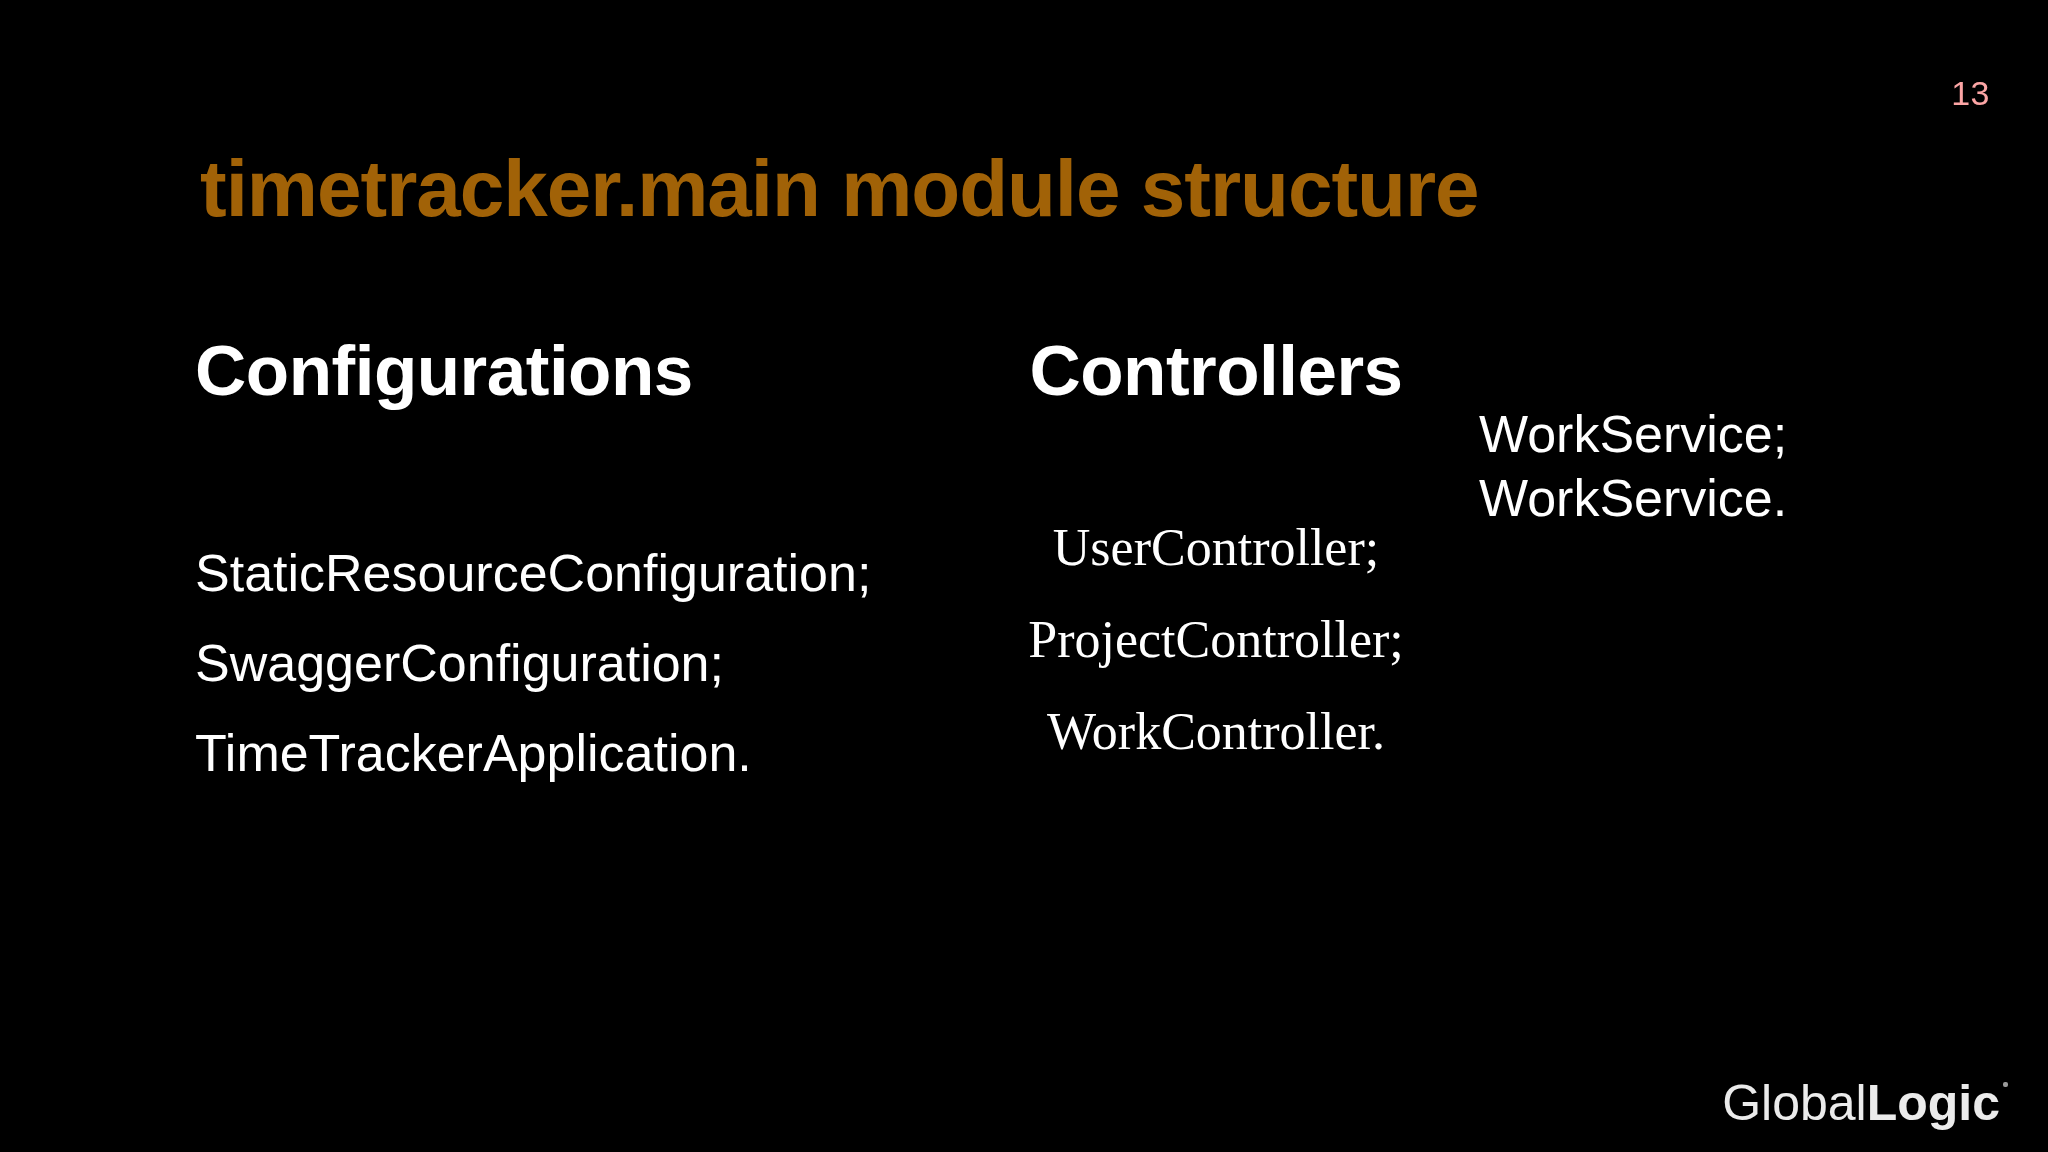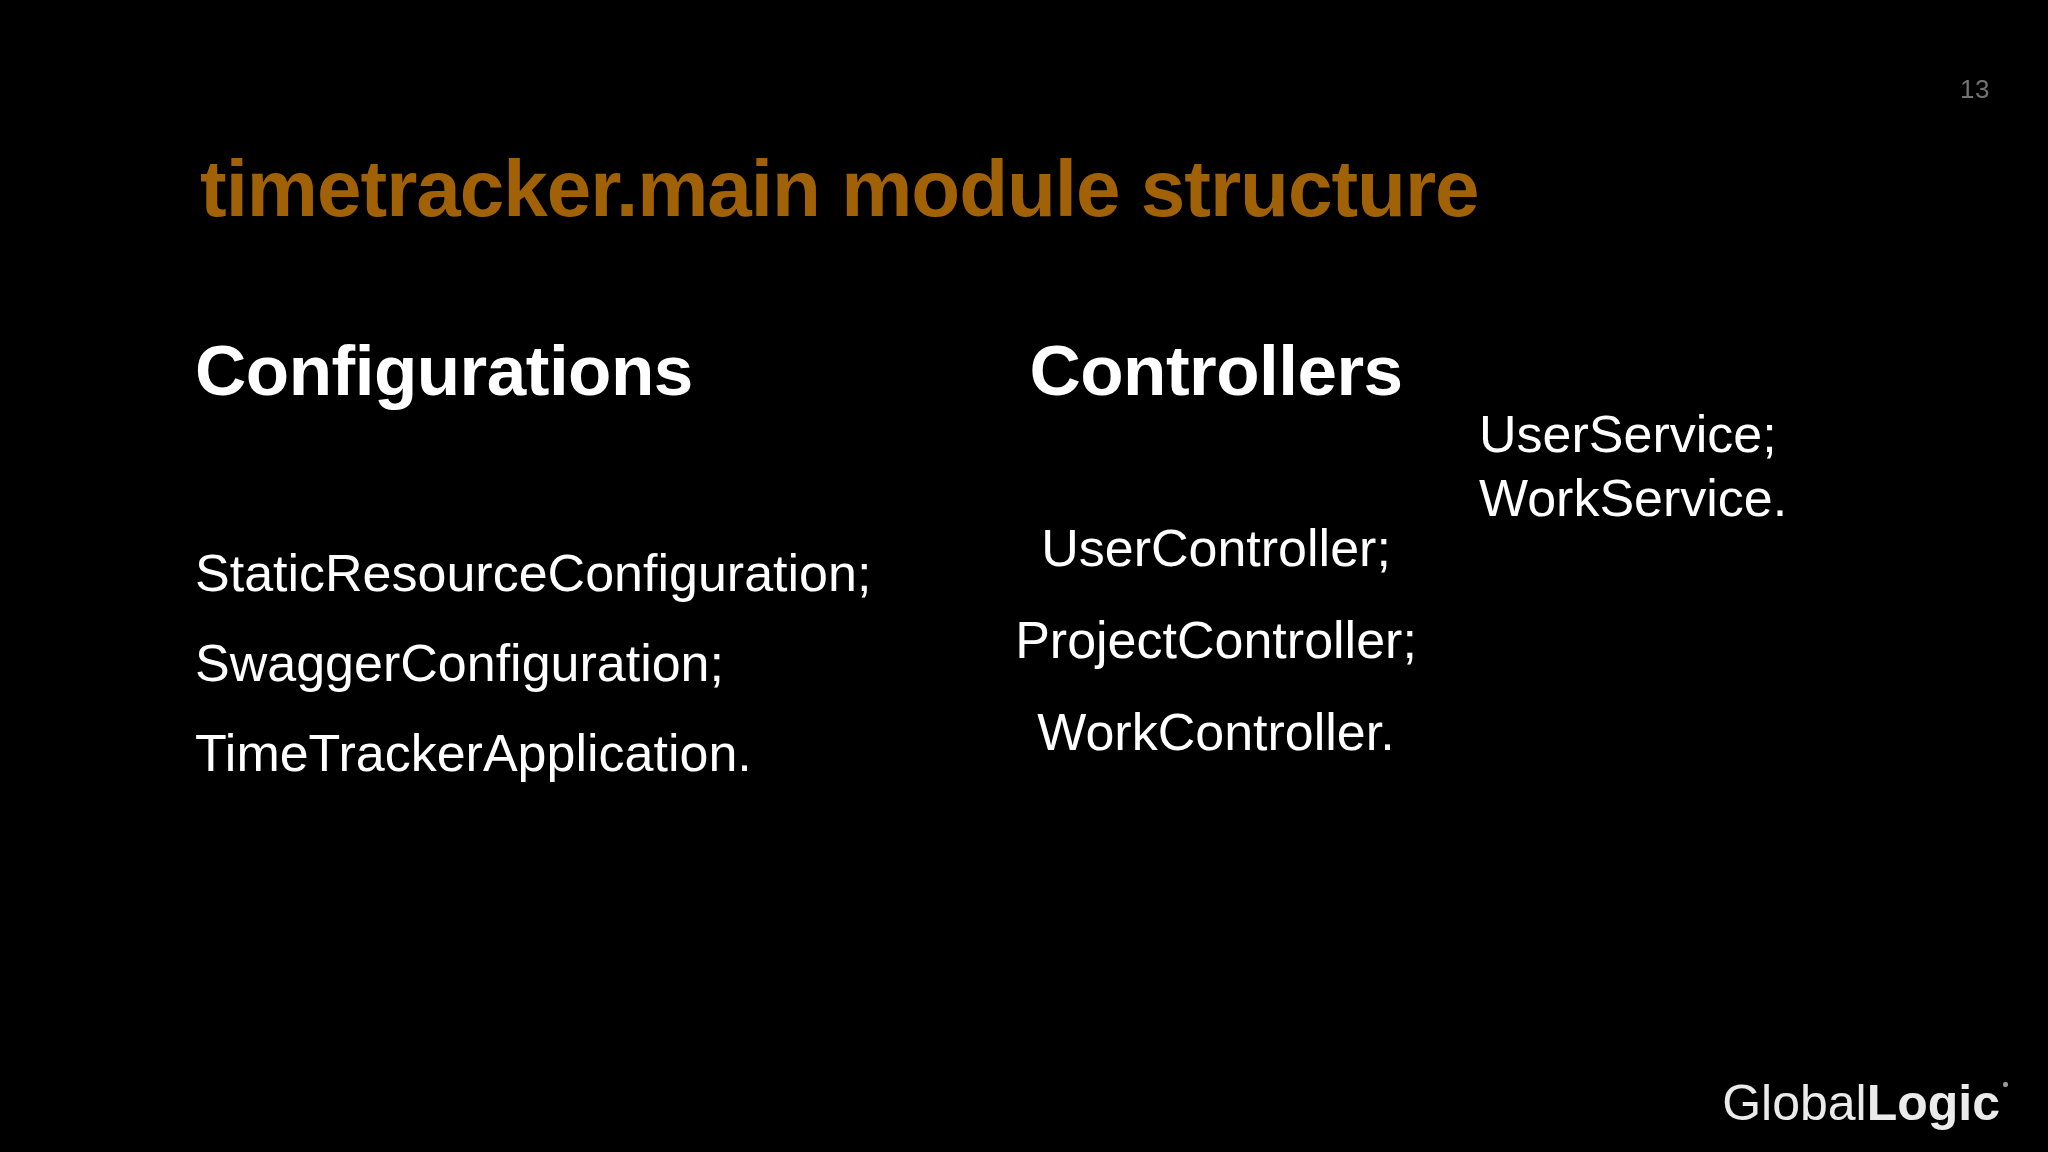--- a/index.html
+++ b/index.html
@@ -15,23 +15,23 @@
     overflow: hidden;
     font-family: "Liberation Sans", "DejaVu Sans", sans-serif;
     color: #ffffff;
     -webkit-font-smoothing: antialiased;
   }
 
   .page-number {
     position: absolute;
     top: 74px;
     right: 58px;
-    font-size: 26px;
+    font-size: 34px;
     font-weight: 400;
-    color: #737373;
+    color: #fca5a5;
     letter-spacing: 0.5px;
   }
 
   .slide-title {
     position: absolute;
     left: 193px;
     top: 140px;
     margin: 7px;
     font-size: 80px;
     font-weight: 700;
@@ -70,21 +70,21 @@
   .column-3 .column-items { margin-top: 73px; }
 
   .column-items li {
     font-size: 52px;
     font-weight: 400;
     line-height: 1.2;
     color: #ffffff;
     white-space: nowrap;
   }
   .column-1 .column-items li { margin-bottom: 28px; }
-  .column-2 .column-items li { margin-bottom: 30px; }
+  .column-2 .column-items li { margin-bottom: 30px; font-family: Liberation Serif, serif; }
   .column-3 .column-items li { margin-bottom: 2px; }
 
   .logo {
     position: absolute;
     top: 1076px;
     right: 40px;
     font-size: 50px;
     line-height: 1.1;
     color: #ebebeb;
     white-space: nowrap;
@@ -124,21 +124,21 @@
     <h2 class="column-heading">Controllers</h2>
     <ul class="column-items">
       <li>UserController;</li>
       <li>ProjectController;</li>
       <li>WorkController.</li>
     </ul>
   </section>
 
   <section class="column column-3">
     <ul class="column-items">
-      <li>UserService;</li>
+      <li>WorkService;</li>
       <li>WorkService.</li>
     </ul>
   </section>
 
   <div class="logo">
     <span class="logo-regular">Global</span><span class="logo-bold">Logic</span><span class="logo-tm"></span>
   </div>
 
 </div>
 

